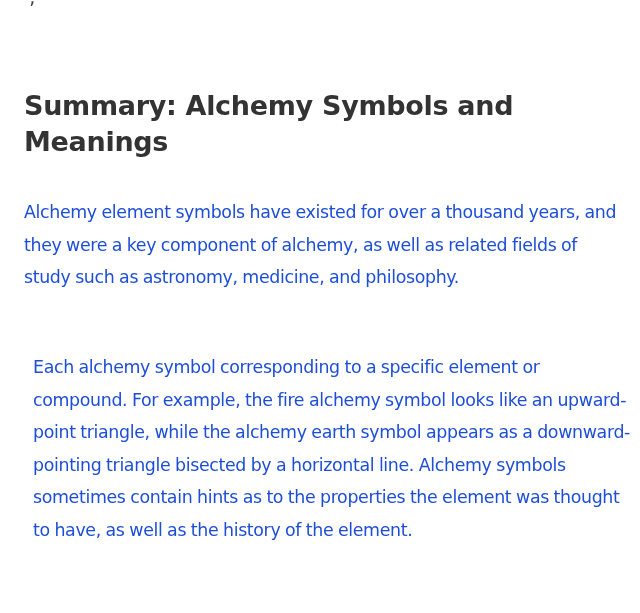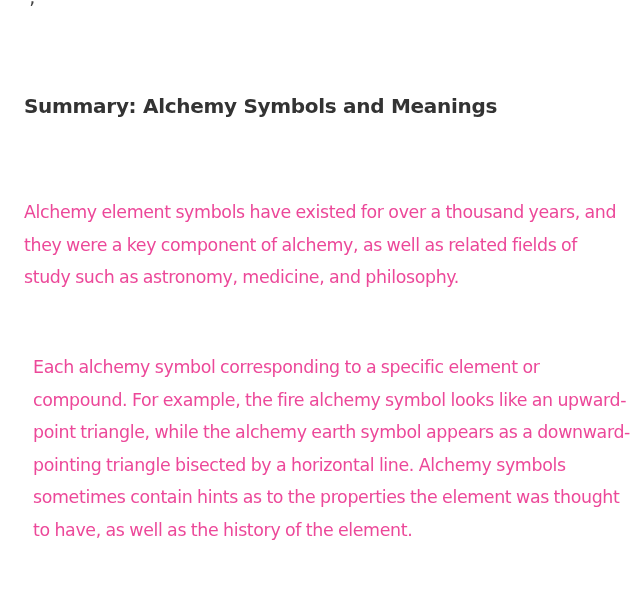--- a/index.html
+++ b/index.html
@@ -26,31 +26,31 @@
     .article {
       position: absolute;
       left: 24px;
       top: 88px;
       width: 600px;
     }
     h2.title {
       margin: 0;
       font-family: "DejaVu Sans", sans-serif;
       font-weight: bold;
-      font-size: 20px;
+      font-size: 27px;
       line-height: 36px;
       color: #333333;
       letter-spacing: -0.3px;
     }
     p.body-para {
       margin: 0;
       font-family: "DejaVu Sans", sans-serif;
       font-size: 17.4px;
       line-height: 32.5px;
-      color: #ec4899;
+      color: #1d4ed8;
       letter-spacing: -0.35px;
       word-spacing: -0.5px;
     }
     .para1 { position: absolute; top: 108px; left: 0; width: 600px; }
     .para2 { position: absolute; top: 263px; left: 9px; width: 600px; }
   </style>
 </head>
 <body>
 
 <div class="top-fragment">',</div>

